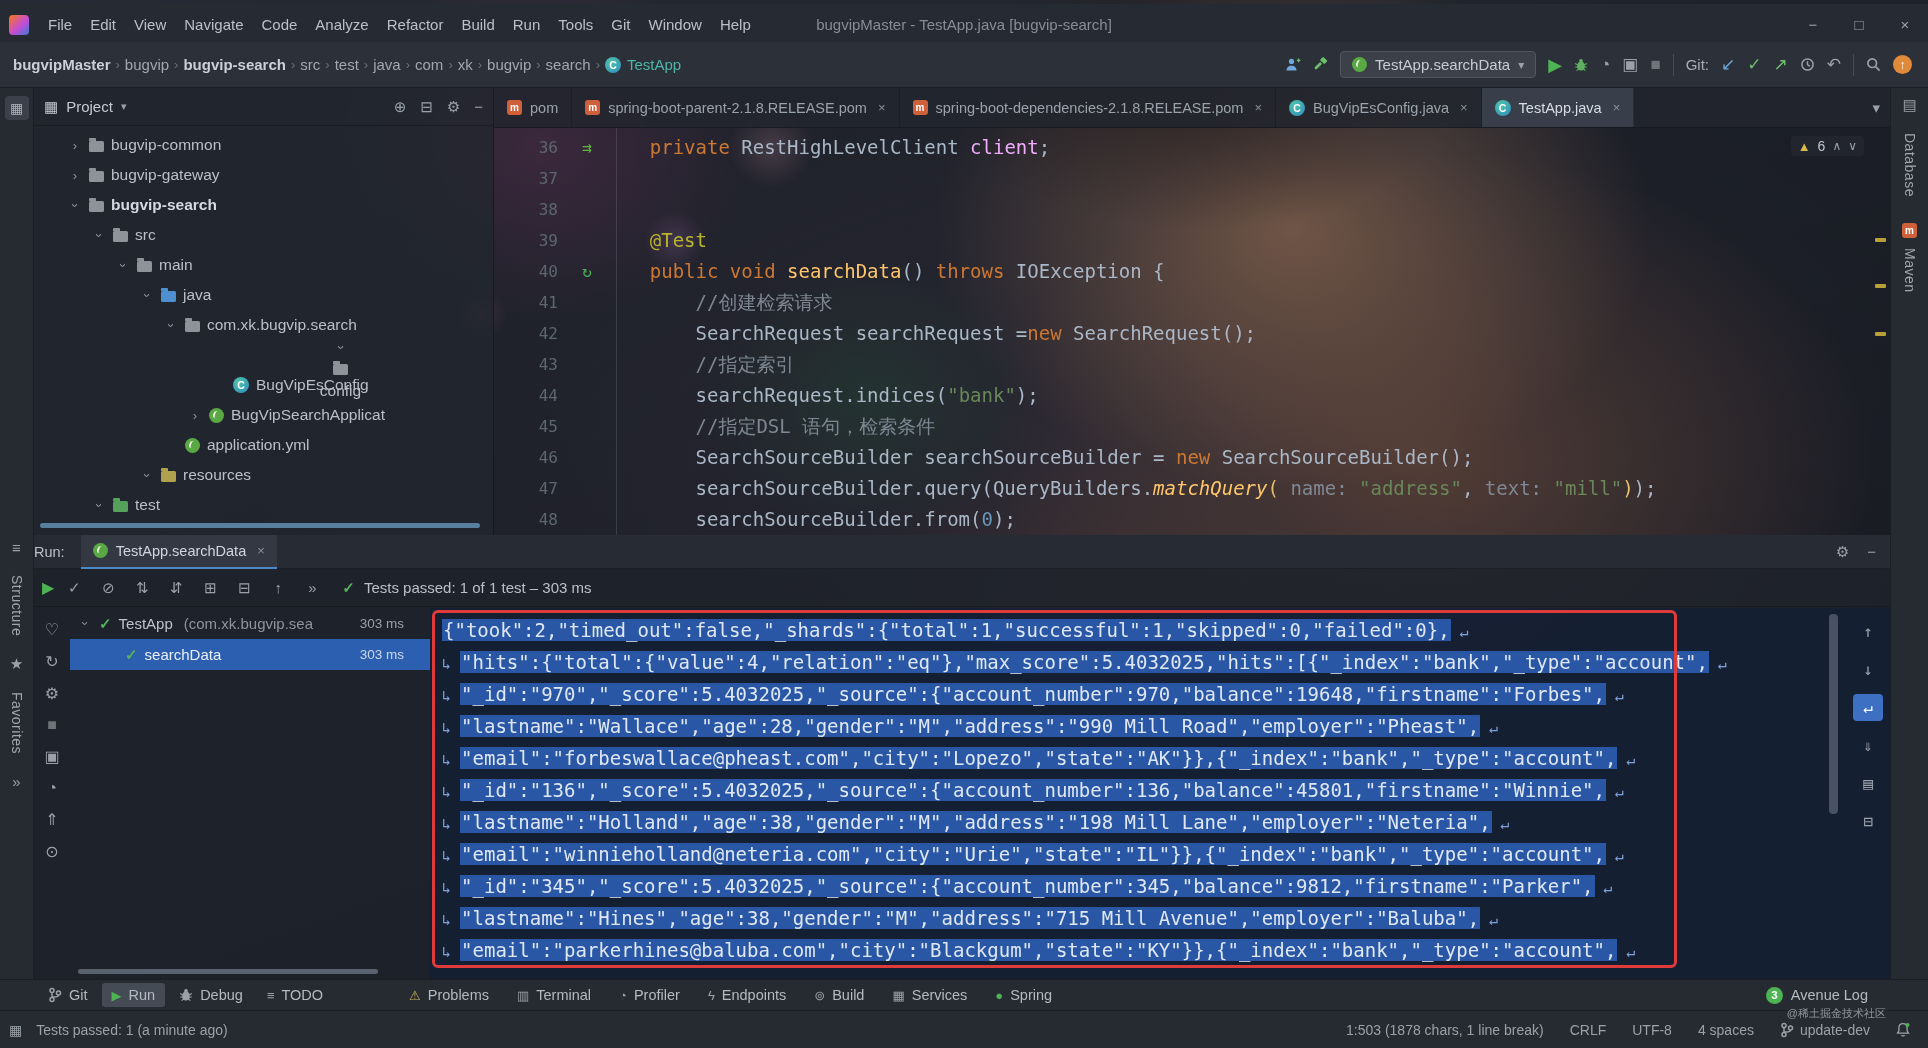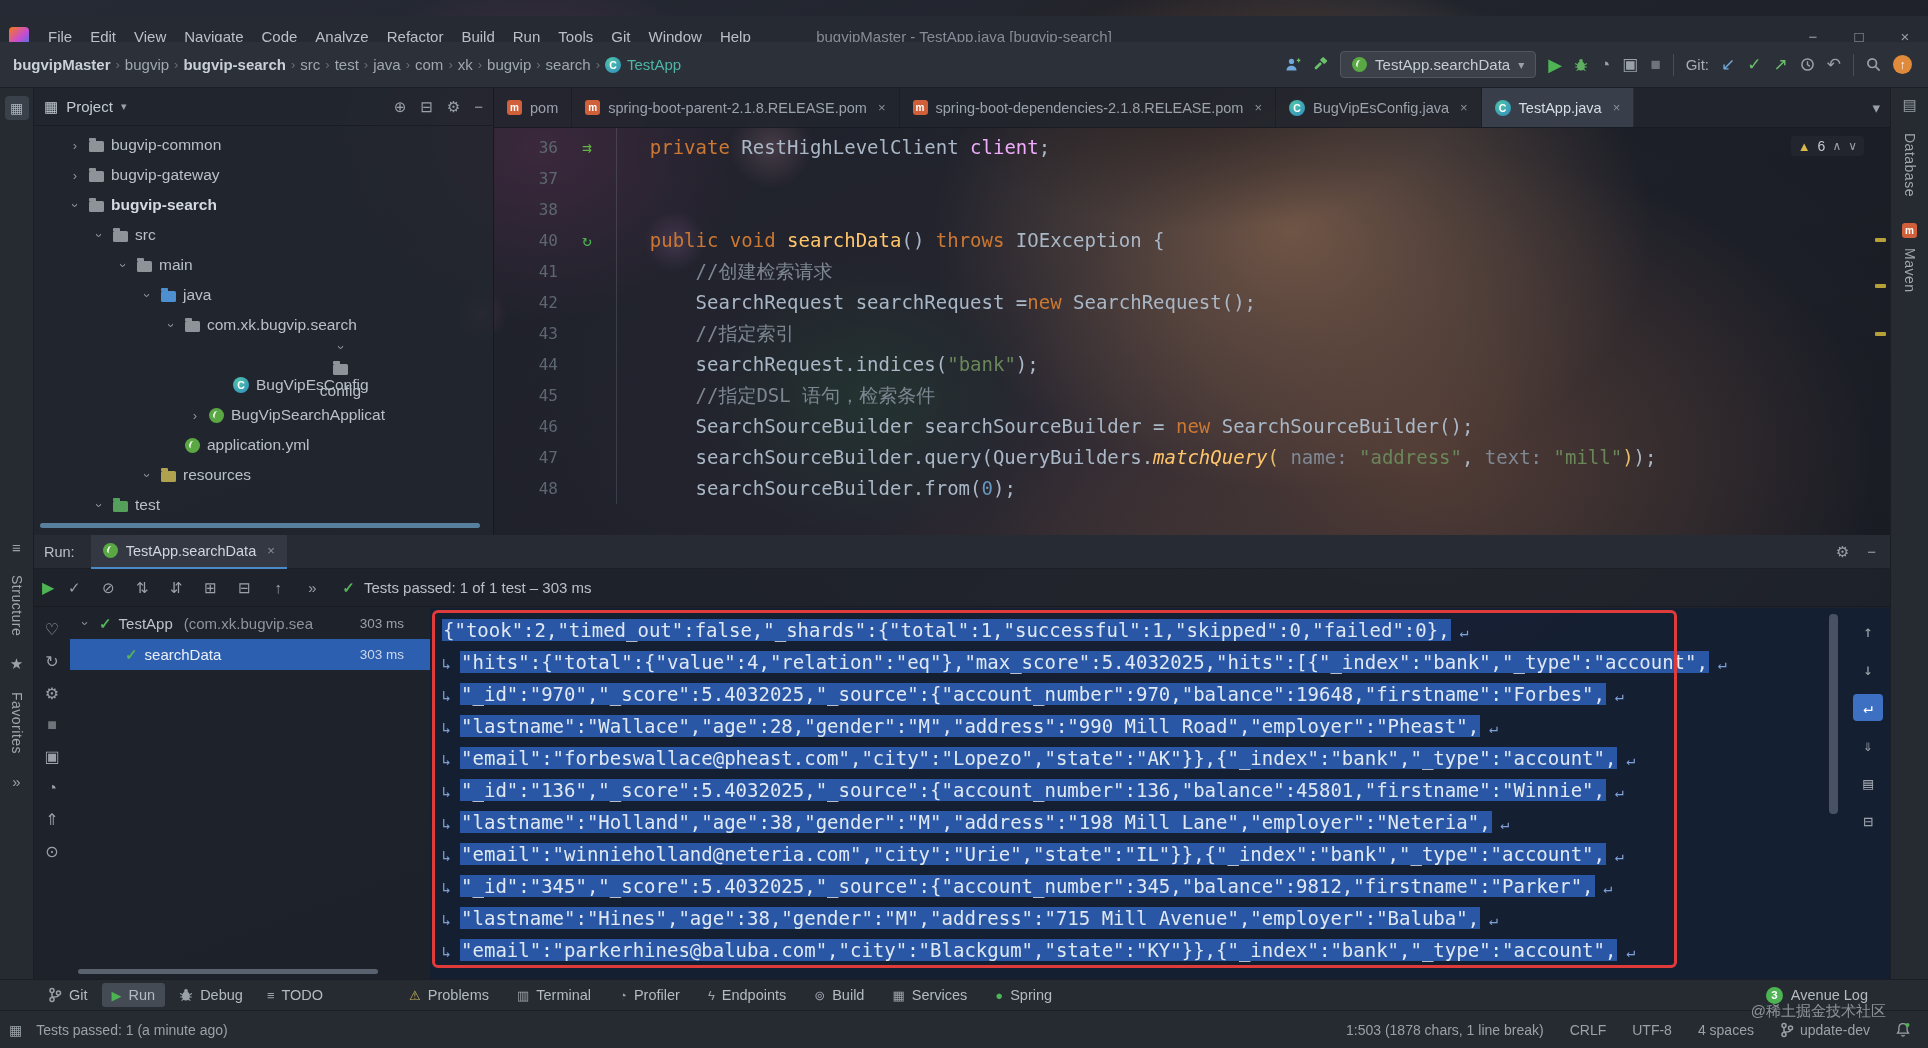--- a/index.html
+++ b/index.html
@@ -12,21 +12,21 @@
  radial-gradient(36px 36px at 25% 30%, rgba(230,120,160,.25), transparent 70%),
  radial-gradient(340px 180px at 62% 9%, rgba(40,25,22,.65), transparent 75%),
  radial-gradient(500px 360px at 67% 22%, rgba(222,158,110,.75), transparent 72%),
  radial-gradient(620px 430px at 74% 44%, rgba(186,118,78,.6), transparent 72%),
  radial-gradient(340px 260px at 56% 60%, rgba(120,82,60,.5), transparent 72%),
  radial-gradient(300px 240px at 28% 14%, rgba(150,64,118,.45), transparent 72%),
  radial-gradient(240px 200px at 45% 38%, rgba(42,96,62,.5), transparent 70%),
  radial-gradient(1100px 640px at 58% 46%, rgba(80,66,88,.45), transparent 78%),
  linear-gradient(160deg,#262a34,#181b22 70%)}
 
-.titlebar{position:absolute;top:16px;left:0;width:100%;height:42px;background:#262a32;display:flex;align-items:center;z-index:10;border-bottom:1px solid #1a1d23}
+.titlebar{position:absolute;top:4px;left:0;width:100%;height:42px;background:#262a32;display:flex;align-items:center;z-index:10;border-bottom:1px solid #1a1d23}
 .app-icon{width:20px;height:20px;margin:0 10px 0 9px;border-radius:4px;background:linear-gradient(135deg,#f97a12,#c74dd4 55%,#3a7bd5);flex:none}
 .menubar{display:flex}
 .menu-item{padding:4px 9px;color:#b9c0c8;cursor:default}
 .win-title{position:absolute;left:50%;transform:translateX(-50%);color:#868d96;font-size:15px;white-space:nowrap}
 .win-controls{margin-left:auto;display:flex;height:100%}
 .win-btn{width:46px;height:100%;display:flex;align-items:center;justify-content: center;color:#9aa1a9;font-size:15px}
 
 .navbar{position:absolute;top:42px;left:0;width:100%;height:46px;background:#2c3038;display:flex;align-items:center;z-index:10;border-bottom:1px solid #1b1e24}
 .crumbs{display:flex;align-items:center;margin-left:10px;color:#9fa7b0;white-space:nowrap}
 .crumb{padding:3px 3px;display:flex;align-items:flex-end;gap:6px}
@@ -81,21 +81,21 @@
 .gut-spring{color:#62b543}
 .gut-run{color:#4db353}
 .code{white-space:pre}
 .tk-kw{color:#cc7832}.tk-pl{color:#a9b7c6}.tk-str{color:#6a8759}.tk-cmt{color:#7d8792}
 .tk-ann{color:#bbb529}.tk-fn{color:#ffc66b}.tk-mth{color:#ffc66b;font-style:italic}
 .tk-fld{color:#f0abfc}.tk-num{color:#6897bb}.tk-hint{color:#7f8893}.tk-par{color:#e8bf6a}
 .err-mark{position:absolute;right:4px;width:11px;height:4px;background:#b8a038;border-radius:1px;z-index:6}
 
 .run-panel{position:absolute;left:34px;right:38px;top:535px;height:444px;background:rgba(30,34,43,.93);z-index:6;overflow:hidden}
 .run-header{height:34px;display:flex;align-items:center;background:rgba(40,44,53,.95);border-bottom:1px solid #1c1f25;position:relative}
-.run-label{margin-left:10px;font-size:14.5px;color:#b9c0c8}
+.run-label{font-size:14.5px;color:#b9c0c8}
 .run-tab{display:flex;align-items:center;gap:8px;margin-left:16px;height:34px;padding:0 12px;font-size:14.5px;color:#d0d6dd;background:rgba(62,68,80,.55);border-bottom:2px solid #4a88c7}
 .run-tab .tab-close{font-size:13px}
 .rh-right{position:absolute;right:14px;display:flex;gap:18px;color:#9aa1a9;font-size:15px}
 .run-toolbar{height:38px;display:flex;align-items:center;gap:6px;padding-left:8px;border-bottom:1px solid rgba(22,25,30,.8)}
 .tb-ico{width:28px;height:26px;display:flex;align-items:center;justify-content:center;color:#9aa1a9;font-size:15px;border-radius:3px}
 .run-status{display:flex;align-items:center;gap:9px;margin-left:10px;font-size:15px;color:#b9c0c8}
 .run-status .ok{color:#57b35c;font-weight:bold}
 .run-body{position:absolute;top:73px;left:0;right:0;bottom:0;display:flex}
 .run-left-tools{width:36px;display:flex;flex-direction:column;align-items:center;padding-top:12px;gap:13px;flex:none}
 .run-left-tools .ico{color:#9aa1a9;font-size:16px}
@@ -125,21 +125,21 @@
 .tool-item.active{background:#454b55}
 .tool-item .ico{font-size:13px;color:#9aa1a9}
 .tool-item .ico.green{color:#4db353}
 .tool-item .ico.warn{color:#c7b35a}
 .event-log{margin-left:auto;margin-right:60px;display:flex;align-items:center;gap:8px;color:#b3bac1}
 .badge{width:17px;height:17px;border-radius:50%;background:#4db353;color:#fff;font-size:11.5px;display:flex;align-items:center;justify-content:center;font-weight:bold}
 .status-bar{position:absolute;left:0;right:0;bottom:0;height:38px;background:#262a31;display:flex;align-items:center;font-size:14px;color:#9aa1a8;z-index:10;border-top:1px solid #1b1e24}
 .sb-ico{margin:0 14px 0 9px;color:#9aa1a9;font-size:14px}
 .sb-right{margin-left:auto;display:flex;align-items:center;gap:26px;margin-right:18px}
 .sb-branch{display:flex;align-items:center;gap:6px}
-.watermark{position:absolute;right:42px;bottom:27px;z-index:12;color:rgba(225,231,238,.55);font-size:15px}
+.watermark{position:absolute;right:42px;bottom:27px;z-index:12;color:rgba(225,231,238,.55);font-size:11px}
 .ico{display:inline-flex;align-items:center;justify-content:center}
 </style>
 </head>
 <body>
 
 <div class="window">
   <div class="bg-art"></div>
 
   <div class="titlebar">
     <div class="app-icon"></div>
@@ -401,20 +401,25 @@
           <span class="ln">37</span>
           <span class="gut"></span>
           <span class="code"></span>
         </div>
         <div class="code-line">
           <span class="ln">38</span>
           <span class="gut"></span>
           <span class="code"></span>
         </div>
         <div class="code-line">
+          <span class="ln">39</span>
+          <span class="gut"></span>
+          <span class="code"><span class="tk-pl">    </span><span class="tk-ann">@Test</span></span>
+        </div>
+        <div class="code-line">
           <span class="ln">40</span>
           <span class="gut"><span class="gut-run">↻</span></span>
           <span class="code"><span class="tk-pl">    </span><span class="tk-kw">public void </span><span class="tk-fn">searchData</span><span class="tk-pl">() </span><span class="tk-kw">throws </span><span class="tk-pl">IOException {</span></span>
         </div>
         <div class="code-line">
           <span class="ln">41</span>
           <span class="gut"></span>
           <span class="code"><span class="tk-pl">        </span><span class="tk-cmt">//创建检索请求</span></span>
         </div>
         <div class="code-line">

